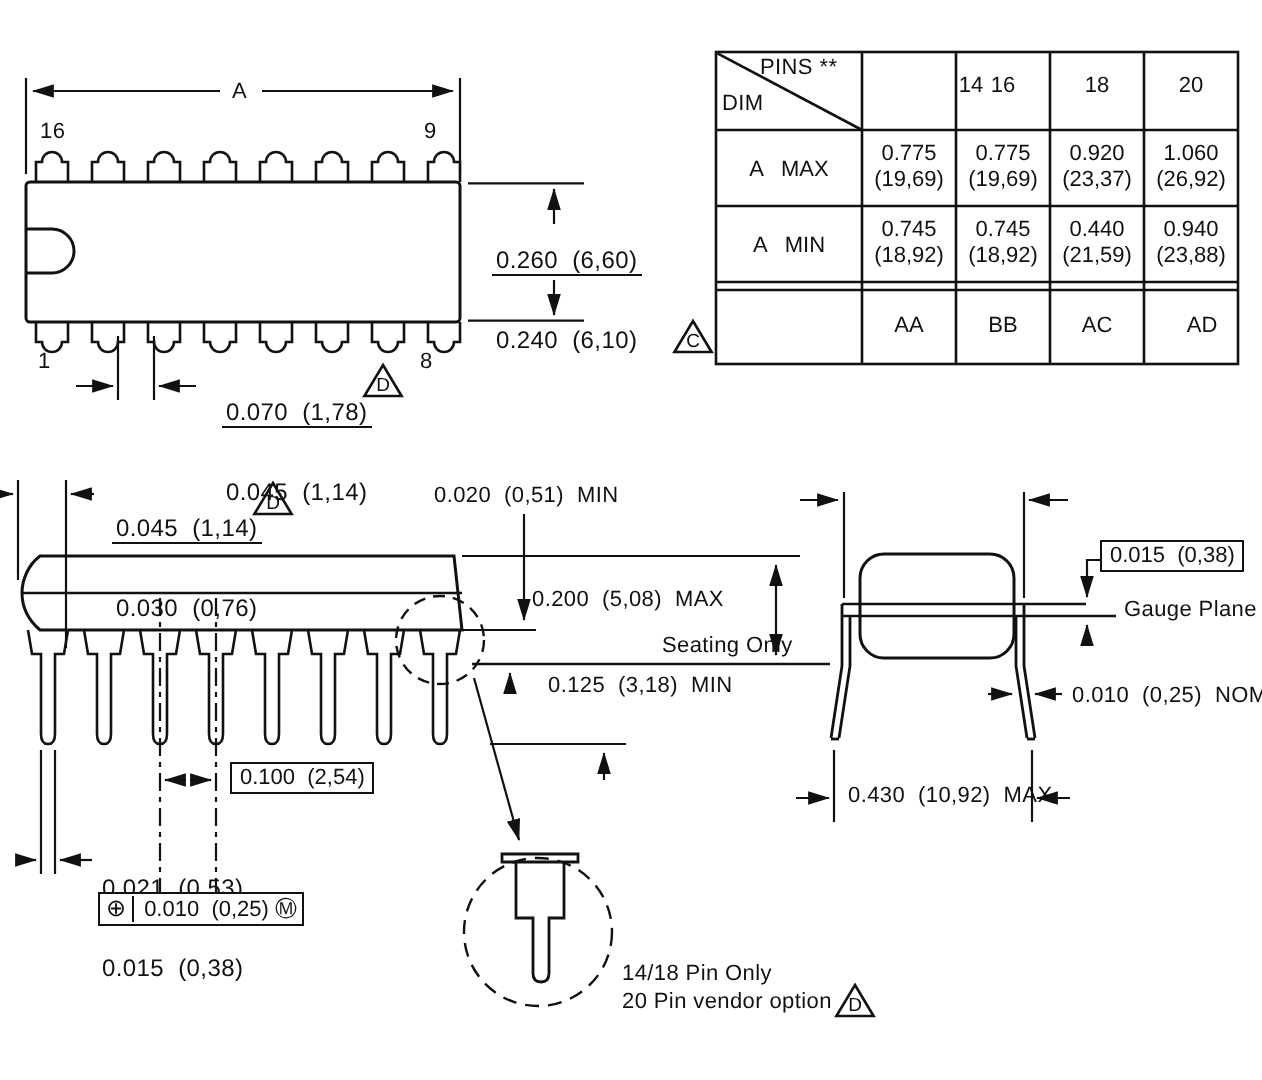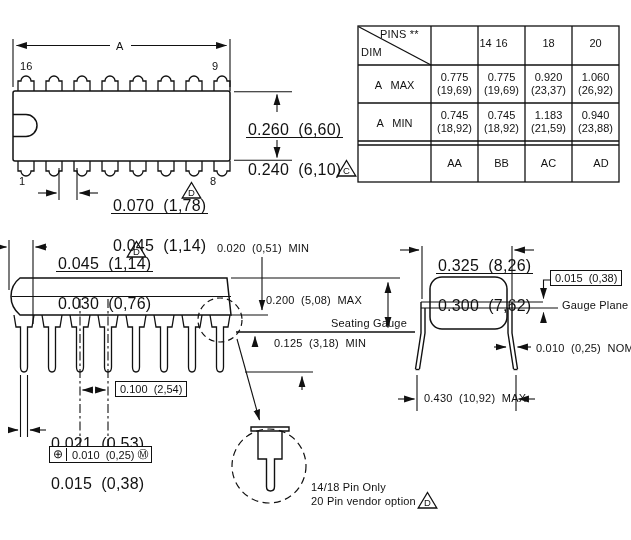--- a/index.html
+++ b/index.html
@@ -1,20 +1,20 @@
 <!DOCTYPE html>
 <html><head>
 <meta charset="utf-8">
 <style>
   html,body{margin:0;padding:0;background:#fff;}
   #stage{position:relative;width:631px;height:540px;background:#fff;overflow:hidden;
          font-family:"Liberation Sans",sans-serif;color:#111;}
   #art{position:absolute;left:0;top:0;}
   .lbl{position:absolute;font-size:11px;line-height:12px;white-space:pre;letter-spacing:.2px;color:#111;}
-  .dim2{position:absolute;text-align:right;font-size:16px;line-height:12px;white-space:pre;letter-spacing:.2px;}
+  .dim2{position:absolute;text-align:right;font-size:12px;line-height:12px;white-space:pre;letter-spacing:.2px;}
   .dim2 .top{border-bottom:1.3px solid #111;padding:0 2px 1px 2px;}
   .dim2 .bot{padding:2px 2px 0 2px;}
   .boxed{position:absolute;border:1.4px solid #111;padding:1px 4px;font-size:11px;line-height:12px;white-space:pre;background:#fff;}
   .fcf{position:absolute;display:flex;align-items:center;border:1.4px solid #111;background:#fff;height:15px;}
   .fcf .sym{padding:0 3px;border-right:1.4px solid #111;font-size:12px;line-height:13px;}
   .fcf .val{padding:0 3px 0 5px;font-size:11px;white-space:pre;}
   .fcf .mod{padding:0 3px 0 0;font-size:11px;}
   .tri{position:absolute;}
   .tcell{position:absolute;text-align:center;font-size:11px;line-height:12.5px;white-space:pre;}
 </style>
@@ -186,21 +186,21 @@
 
   <div class="tcell" style="left:358px;top:79px;width:73px;">A   MAX</div>
   <div class="tcell" style="left:431px;top:71px;width:47px;"><div>0.775</div><div>(19,69)</div></div>
   <div class="tcell" style="left:478px;top:71px;width:47px;"><div>0.775</div><div>(19,69)</div></div>
   <div class="tcell" style="left:525px;top:71px;width:47px;"><div>0.920</div><div>(23,37)</div></div>
   <div class="tcell" style="left:572px;top:71px;width:47px;"><div>1.060</div><div>(26,92)</div></div>
 
   <div class="tcell" style="left:358px;top:117px;width:73px;">A   MIN</div>
   <div class="tcell" style="left:431px;top:109px;width:47px;"><div>0.745</div><div>(18,92)</div></div>
   <div class="tcell" style="left:478px;top:109px;width:47px;"><div>0.745</div><div>(18,92)</div></div>
-  <div class="tcell" style="left:525px;top:109px;width:47px;"><div>1.183</div><div>(21,59)</div></div>
+  <div class="tcell" style="left:525px;top:109px;width:47px;"><div>0.440</div><div>(21,59)</div></div>
   <div class="tcell" style="left:572px;top:109px;width:47px;"><div>0.940</div><div>(23,88)</div></div>
 
   <div class="tcell" style="left:431px;top:157px;width:47px;">AA</div>
   <div class="tcell" style="left:478px;top:157px;width:47px;">BB</div>
   <div class="tcell" style="left:525px;top:157px;width:47px;">AC</div>
   <div class="tcell" style="left:572px;top:157px;width:58px;">AD</div>
   <span class="tri" style="left:336px;top:159px;">
     <svg width="21" height="19">
         <polygon points="10.5,1.5 19.8,17 1.2,17" fill="none" stroke="#111" stroke-width="1.3"></polygon>
         <text x="10.5" y="14.5" text-anchor="middle" font-size="9.5" fill="#111">C</text>
@@ -213,21 +213,21 @@
   </div>
   <span class="tri" style="left:126px;top:240px;">
     <svg width="21" height="19">
         <polygon points="10.5,1.5 19.8,17 1.2,17" fill="none" stroke="#111" stroke-width="1.3"></polygon>
         <text x="10.5" y="14.5" text-anchor="middle" font-size="9.5" fill="#111">D</text>
       </svg>
   </span>
 
   <div class="lbl" style="left:217px;top:242px;">0.020  (0,51)  MIN</div>
   <div class="lbl" style="left:266px;top:294px;">0.200  (5,08)  MAX</div>
-  <div class="lbl" style="left:331px;top:317px;">Seating Gauge</div>
+  <div class="lbl" style="left:331px;top:317px;">Seating Only</div>
   <div class="lbl" style="left:274px;top:337px;">0.125  (3,18)  MIN</div>
   <div class="boxed" style="left:115px;top:381px;">0.100  (2,54)</div>
 
   <div class="dim2" style="left:49px;top:414px;">
     <div class="top">0.021  (0,53)</div>
     <div class="bot">0.015  (0,38)</div>
   </div>
 
   <div class="fcf" style="left:49px;top:446px;">
     <span class="sym">⊕</span>
@@ -237,22 +237,18 @@
 
   <div class="lbl" style="left:311px;top:481px;">14/18 Pin Only</div>
   <div class="lbl" style="left:311px;top:495px;">20 Pin vendor option</div>
   <span class="tri" style="left:417px;top:491px;">
     <svg width="21" height="19">
         <polygon points="10.5,1.5 19.8,17 1.2,17" fill="none" stroke="#111" stroke-width="1.3"></polygon>
         <text x="10.5" y="14.5" text-anchor="middle" font-size="9.5" fill="#111">D</text>
       </svg>
   </span>
 
-  <div class="dim2" style="left:436px;top:236px;">
-    <div class="top">0.325  (8,26)</div>
-    <div class="bot">0.300  (7,62)</div>
-  </div>
   <div class="boxed" style="left:550px;top:270px;">0.015  (0,38)</div>
   <div class="lbl" style="left:562px;top:299px;">Gauge Plane</div>
   <div class="lbl" style="left:536px;top:342px;">0.010  (0,25)  NOM</div>
   <div class="lbl" style="left:424px;top:392px;">0.430  (10,92)  MAX</div>
 
 </div>
 
 </body></html>

